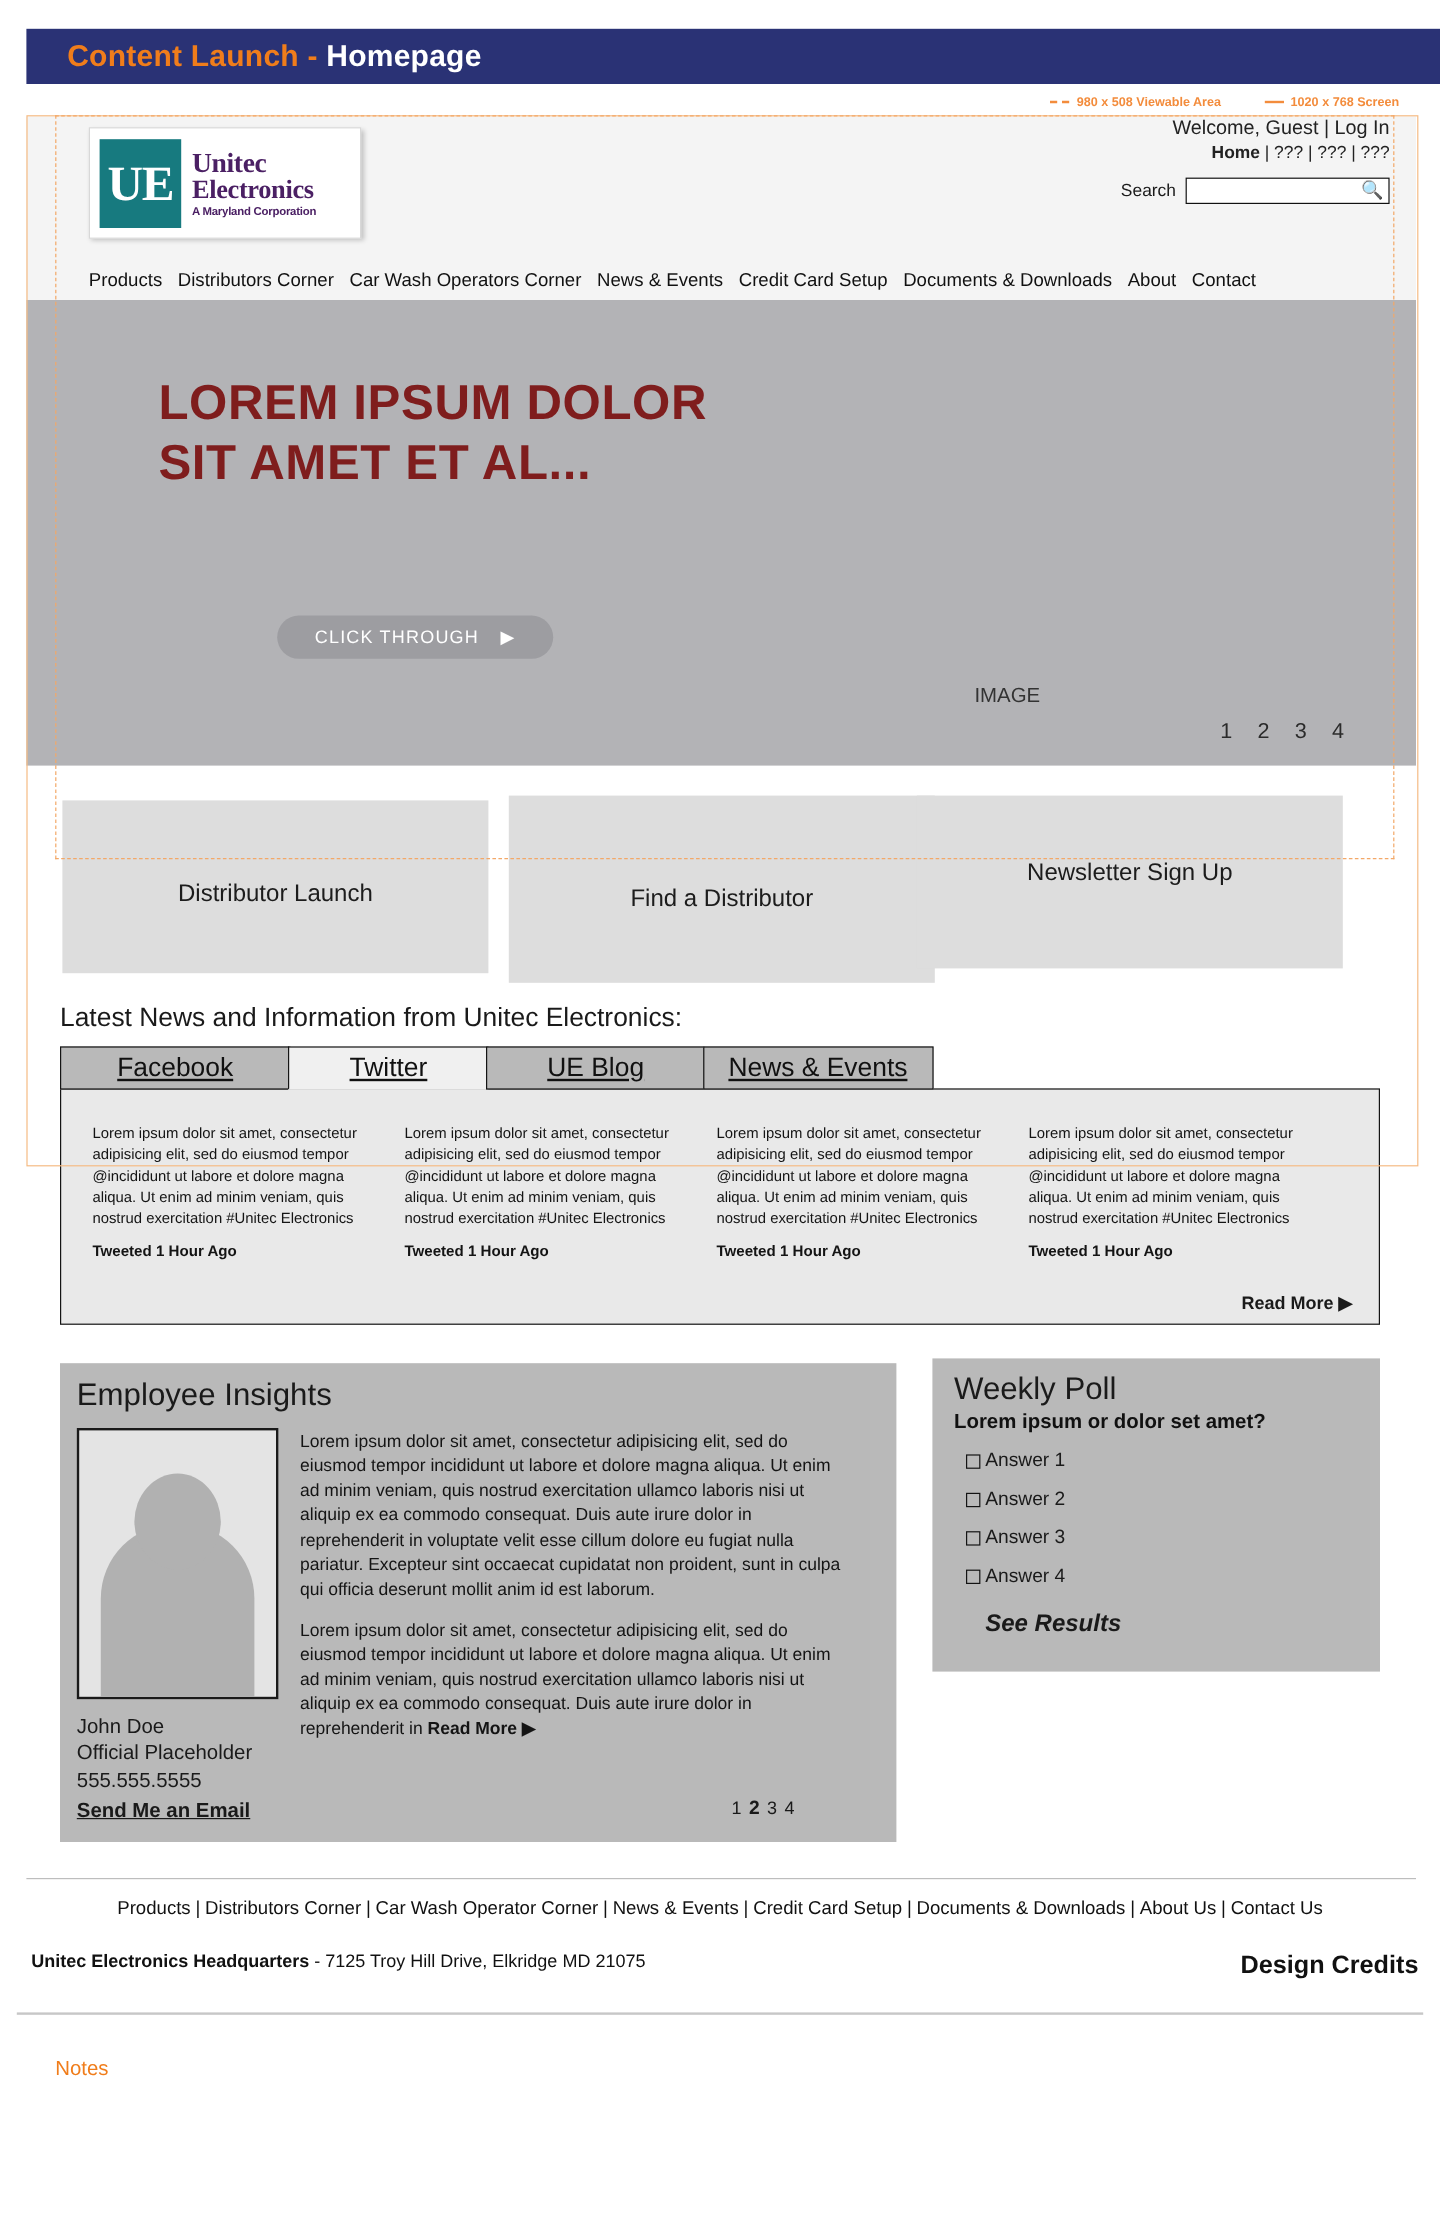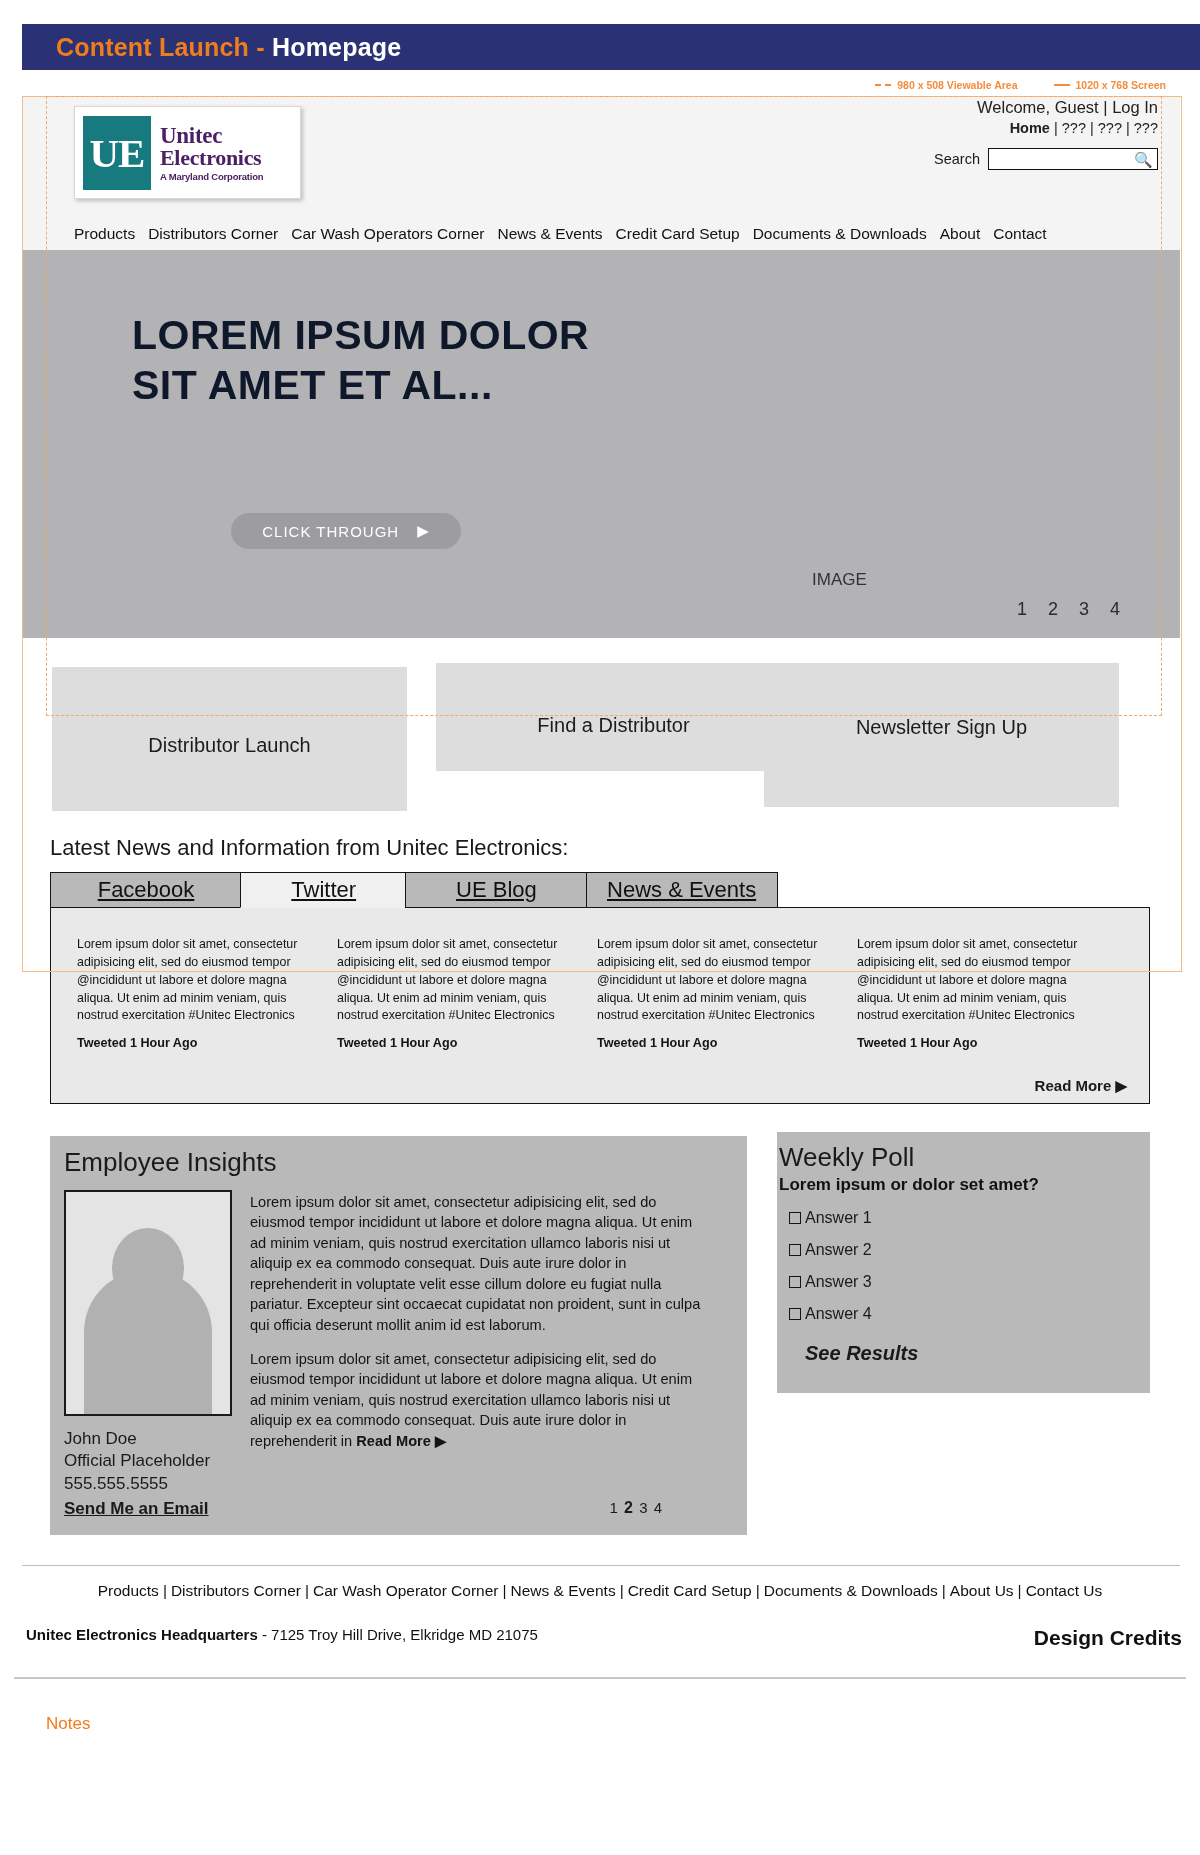--- a/index.html
+++ b/index.html
@@ -173,21 +173,21 @@
     width: 1158px; height: 388px;
     background: #b3b3b6;
   }
   .hero-title {
     position: absolute;
     left: 110px; top: 60px;
     font-size: 41px;
     font-weight: bold;
     letter-spacing: .5px;
     line-height: 1.22;
-    color: #0f172a;
+    color: #7f1d1d;
     text-transform: uppercase;
   }
   .hero-image-label {
     position: absolute;
     left: 790px; top: 320px;
     font-size: 17px;
     color: #333;
   }
   .hero-cta {
     position: absolute;
@@ -222,21 +222,21 @@
   .promo {
     position: absolute;
     width: 355px; height: 143px;
     background: #dddddd;
     display: flex; align-items: center; justify-content: center;
     font-size: 20px;
     color: #1c1c1c;
     cursor: pointer;
   }
   .promo-1 { left: 0px;   top: 4px;  height: 144px; }
-  .promo-2 { left: 372px; top: 0px;  height: 108px; margin-left: 12px; }
+  .promo-2 { left: 372px; top: 0px;  height: 156px; }
   .promo-3 { left: 712px; top: 0px;  height: 144px; align-items: flex-start; padding-top: 53px;}
   .promo-1 span { transform: translateY(6px); }
   .promo-2 span { transform: translateY(8px); }
 
   
   .news-heading {
     position: absolute;
     left: 50px; top: 835px;
     font-size: 22px;
     color: #1a1a1a;
@@ -368,21 +368,21 @@
   }
   .insights-pager b { font-size: 16px; }
   .insights-pager span { cursor: pointer; }
 
   
   .poll {
     position: absolute;
     left: 777px; top: 1132px;
     width: 373px; height: 261px;
     background: #b9b9b9;
-    padding: 10px 0 0 2px;
+    padding: 10px 0 0 18px;
   }
   .poll h2 {
     font-size: 26px;
     font-weight: normal;
     color: #1a1a1a;
   }
   .poll .q {
     font-size: 17px;
     font-weight: bold;
     margin-top: 2px;

